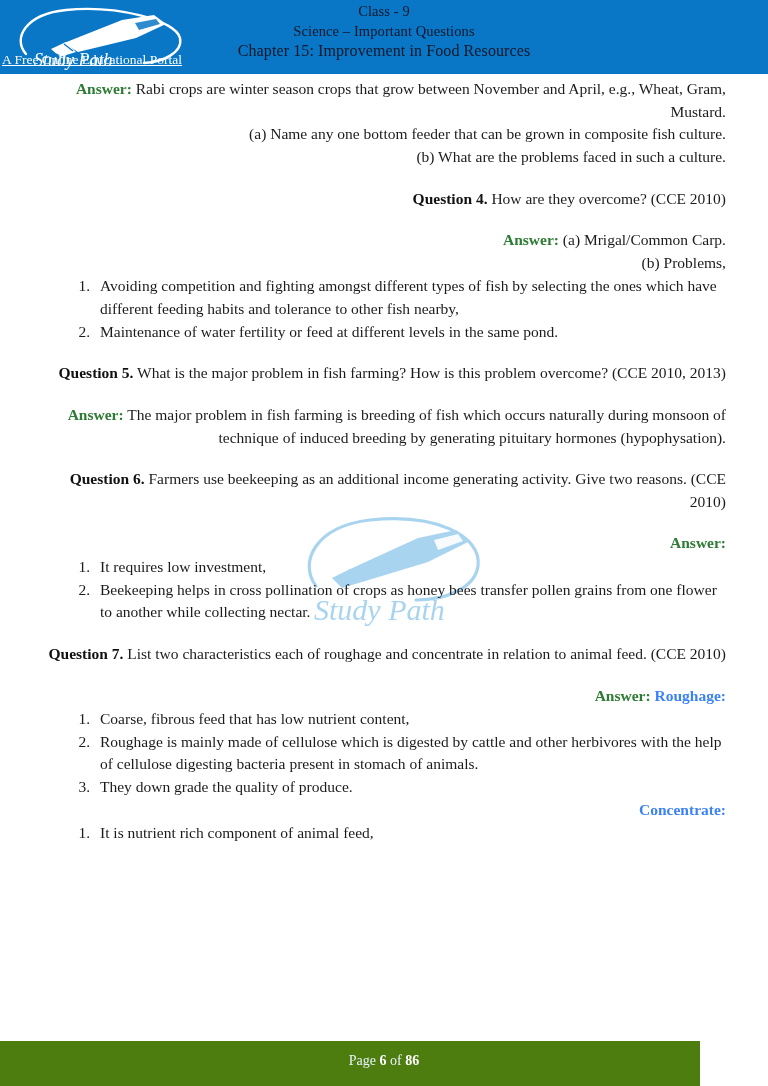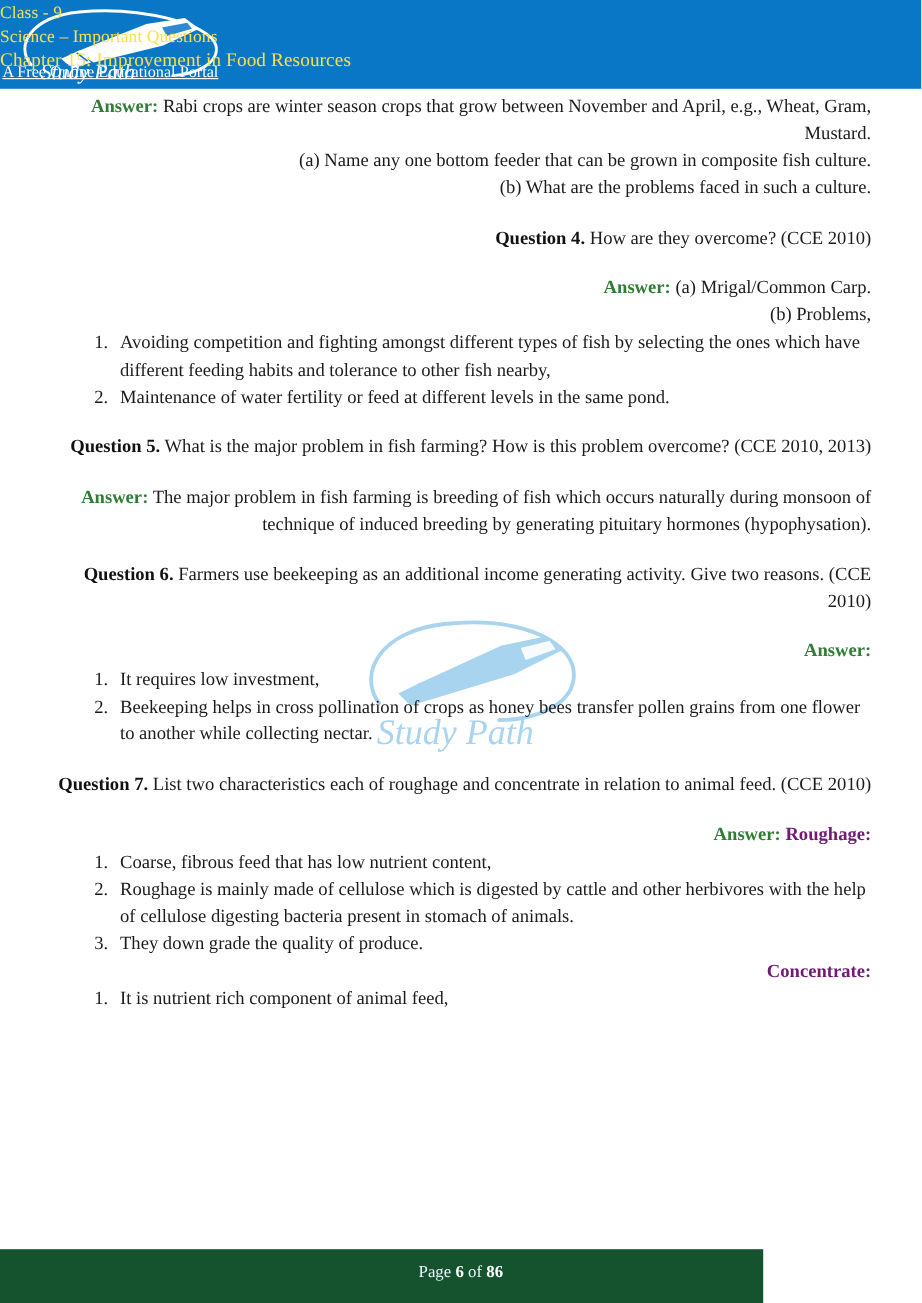--- a/index.html
+++ b/index.html
@@ -24,21 +24,22 @@
     width: 768px;
     height: 74px;
     background: #0977c6;
     box-sizing: border-box;
   }
   .header-titles {
     position: absolute;
     left: 0;
     top: 4px;
     width: 768px;
-    color: #fde047;
+    text-align: center;
+    color: #0f172a;
     line-height: 1.0;
   }
   .header-line1 {
     font-size: 14.5px;
     letter-spacing: .1px;
     padding-bottom: 5px;
   }
   .header-line2 {
     font-size: 14.5px;
     letter-spacing: .1px;
@@ -101,44 +102,44 @@
 
   .answer-label {
     color: #2f7c35;
     font-weight: bold;
   }
   .q-label {
     color: #111111;
     font-weight: bold;
   }
   .bold-black {
-    color: #701a75;
+    color: #3b82f6;
     font-weight: bold;
   }
 
   ol.numlist {
     margin: 1px 0 0 0;
     padding: 0 0 0 52px;
     list-style-position: outside;
     list-style-type: decimal;
   }
   ol.numlist > li {
     margin: 0 0 0 0;
     padding-left: 6px;
     line-height: 1.46;
   }
 
   
   .footer {
     position: absolute;
     left: 0;
     bottom: 0;
-    width: 636px;
+    width: 700px;
     height: 45px;
-    background: #14532d;
+    background: #4d7c0f;
   }
   .footer-text {
     position: absolute;
     left: 0;
     top: 12px;
     width: 768px;
     text-align: center;
     color: #eaf3fb;
     font-size: 14px;
     font-family: "Liberation Serif", serif;

